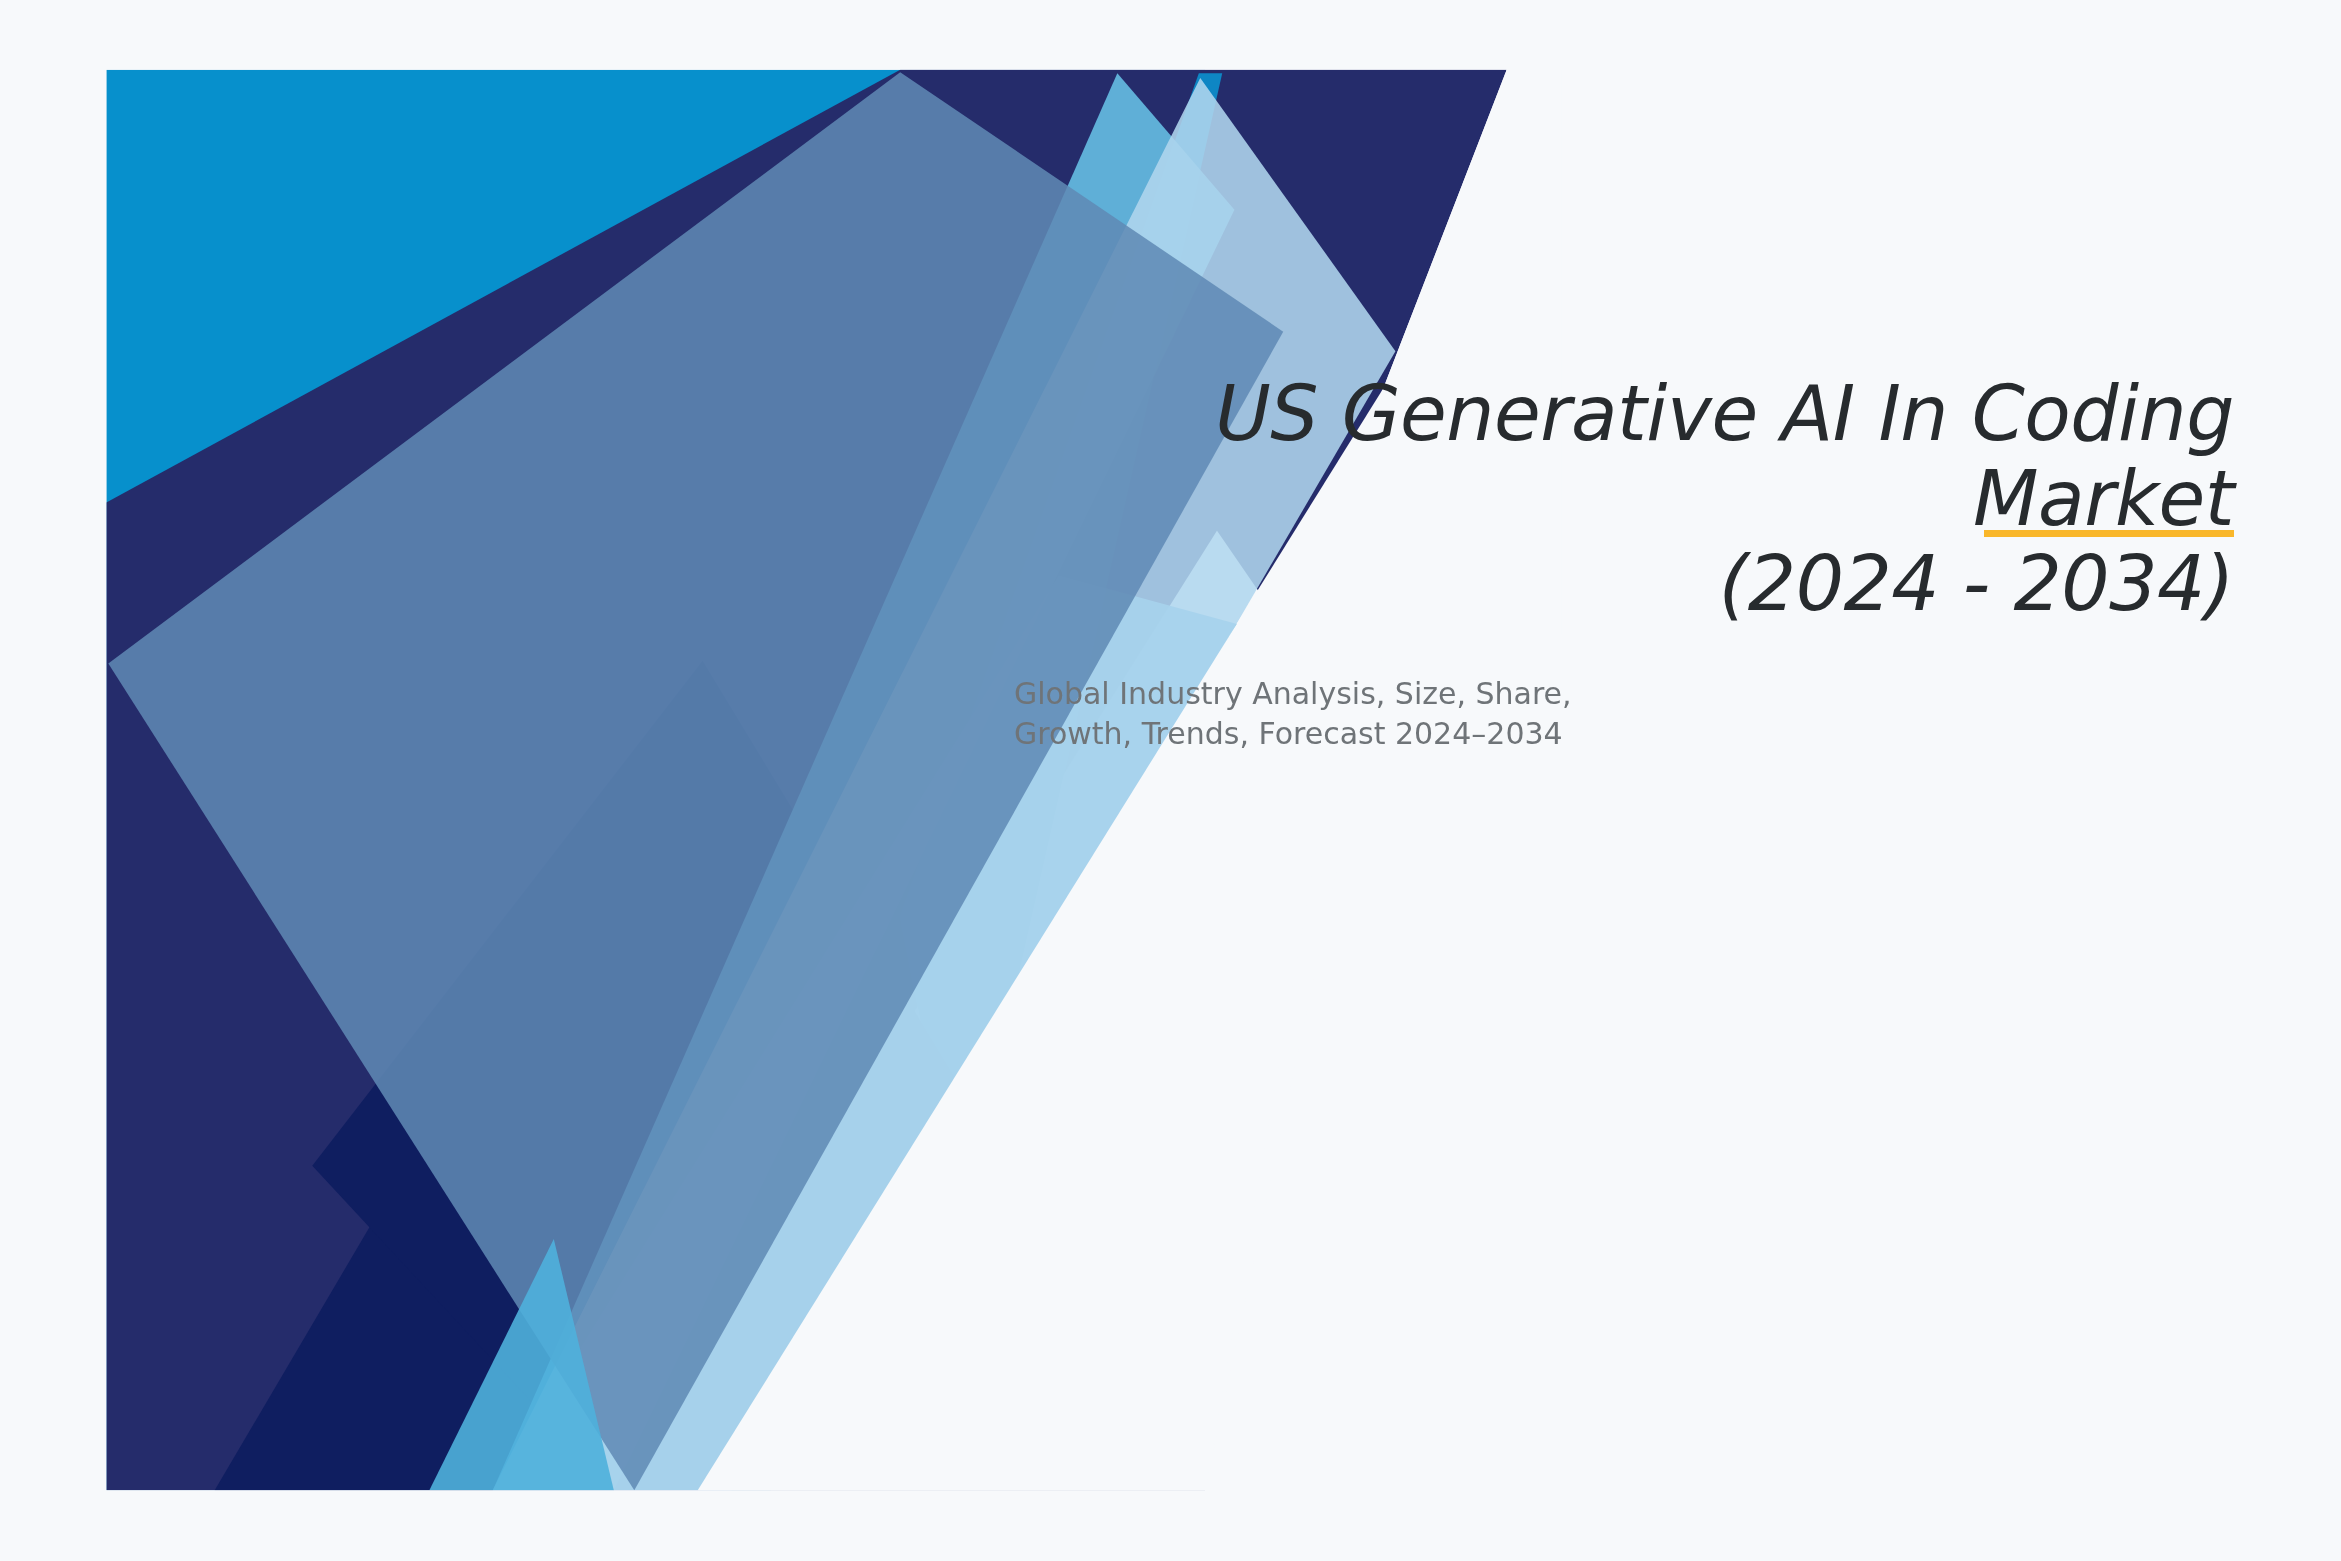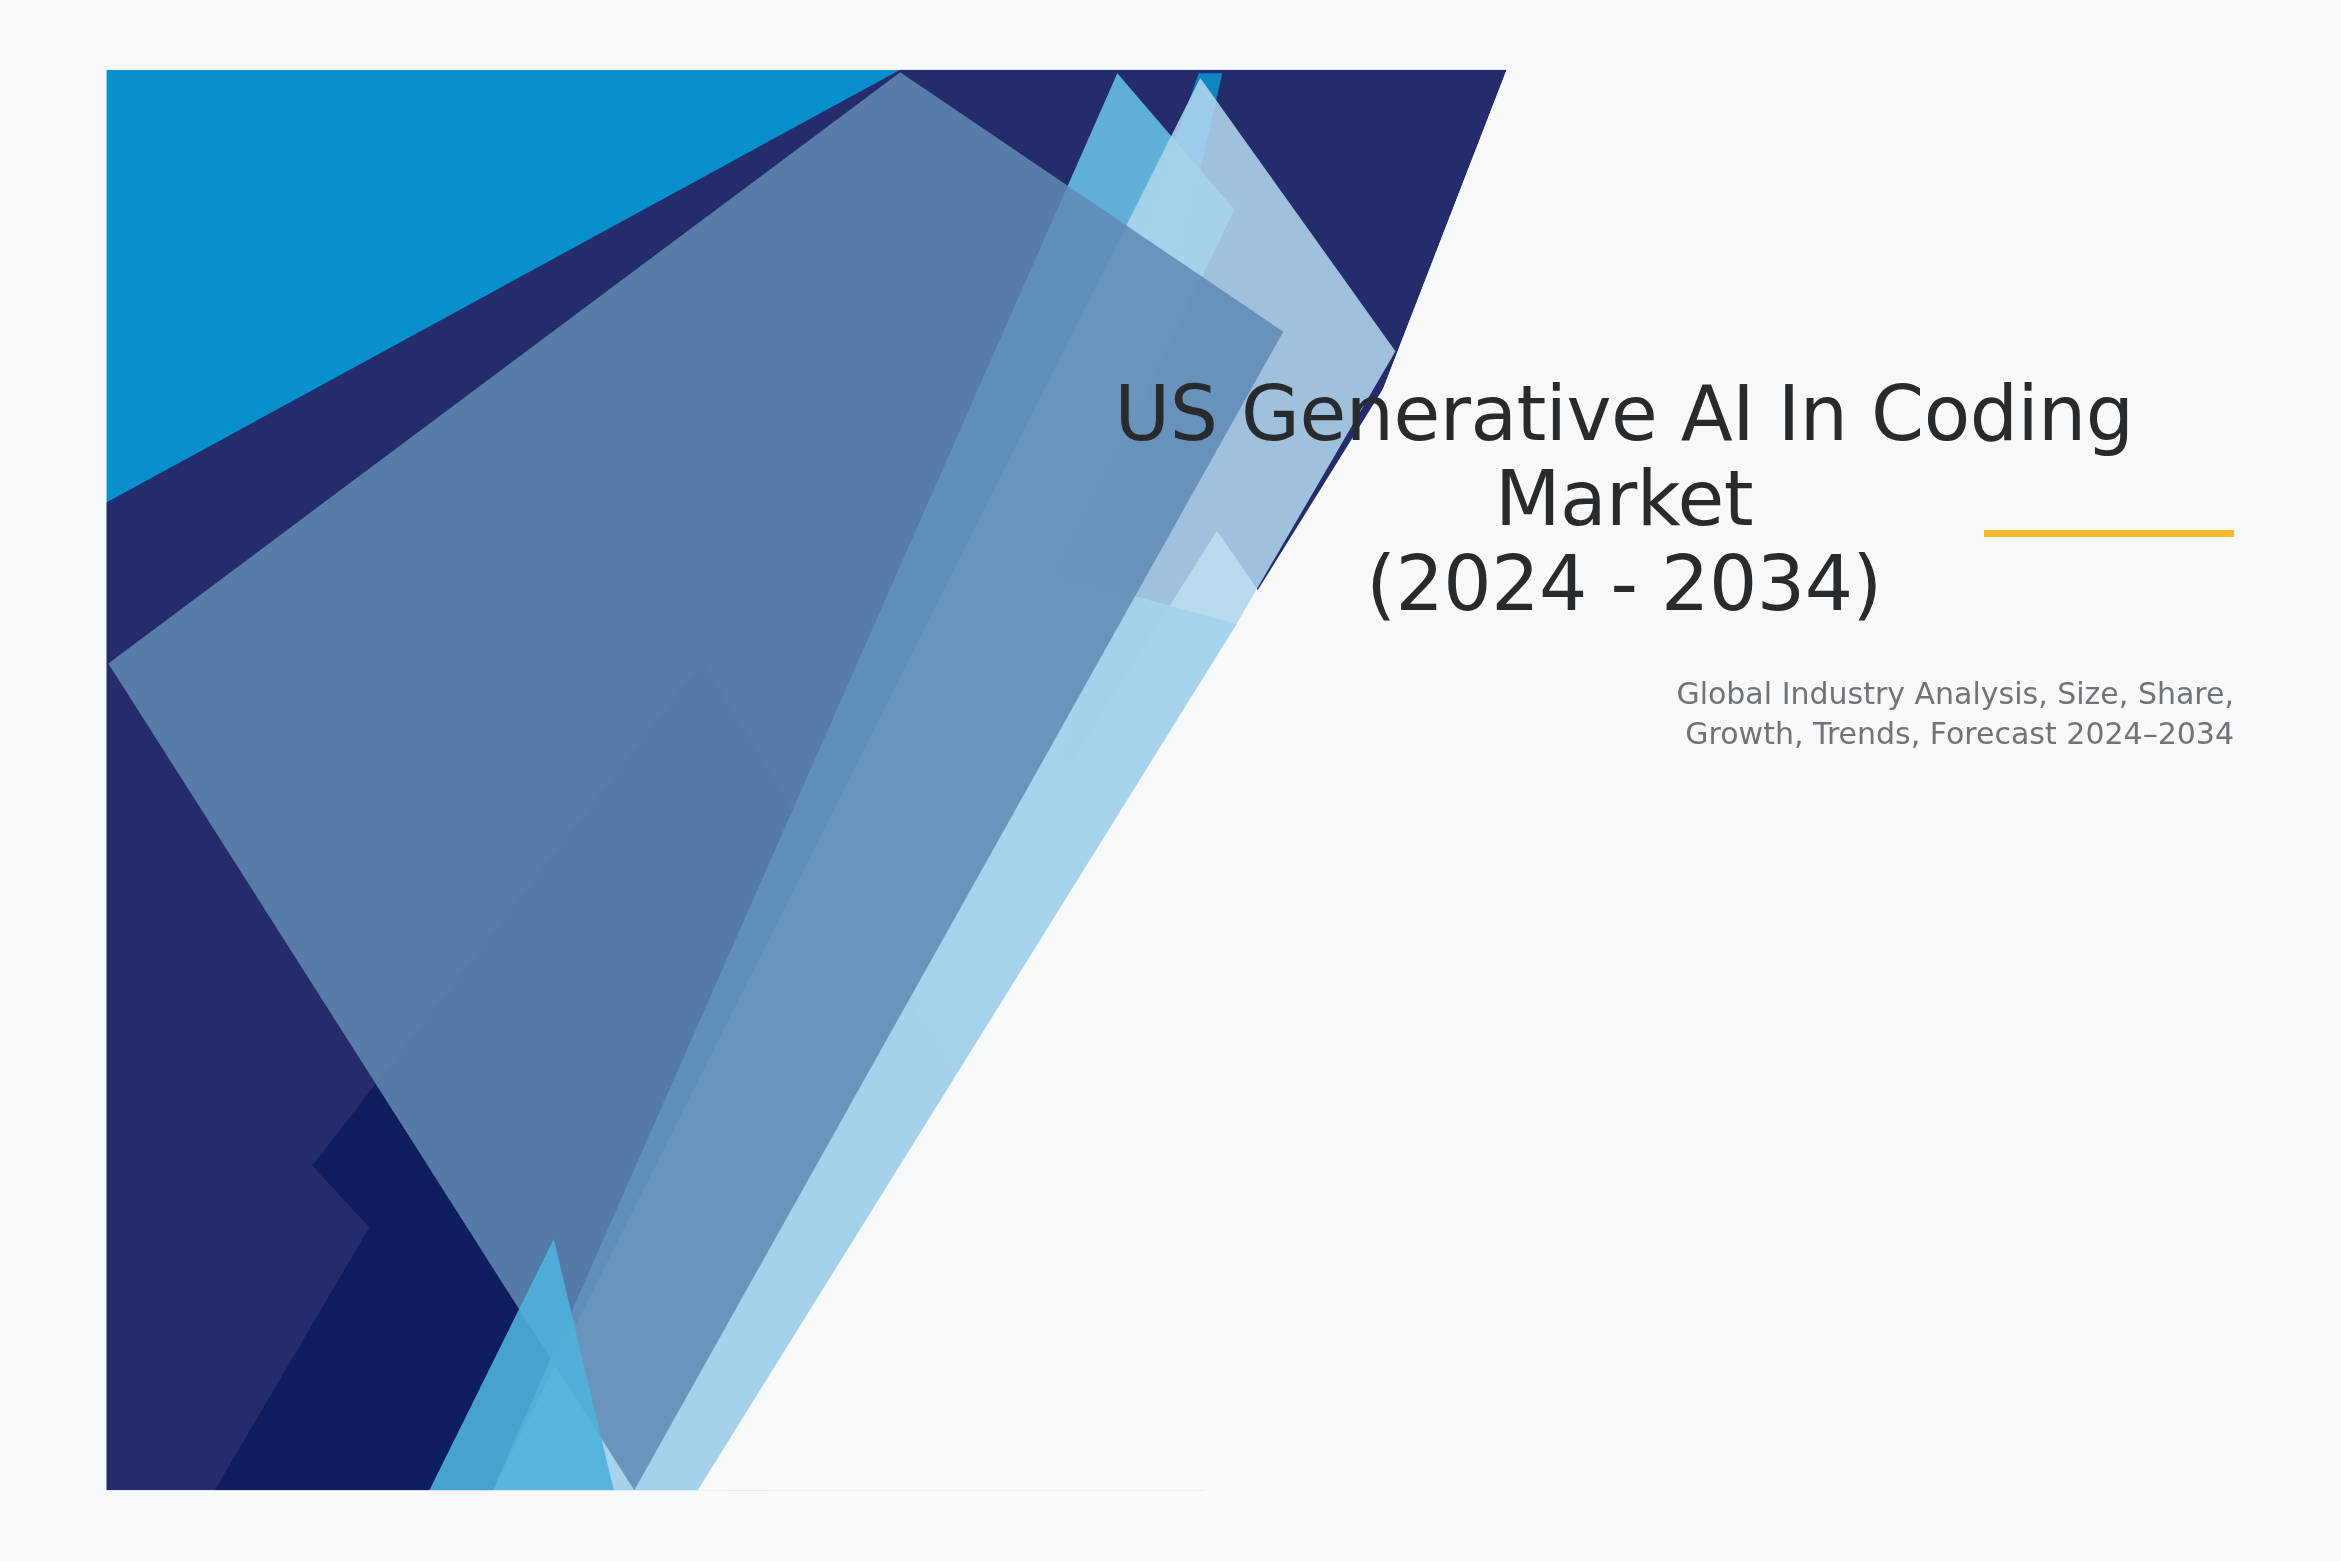--- a/index.html
+++ b/index.html
@@ -36,43 +36,44 @@
     z-index: 5;
   }
   #title {
     margin: 0;
     font-family: "DejaVu Sans", sans-serif;
     font-weight: 400;
     font-size: 76px;
     line-height: 1.12;
     letter-spacing: -0.5px;
     color: #272b2e;
-    text-align: center;
+    text-align: right;
     position: relative;
     z-index: 3;
     white-space: pre-line;
+    font-style: italic;
   }
   #accent-underline {
     position: absolute;
     right: 0px;
     top: 159px;
     width: 250px;
     height: 6.8px;
     background: #f9b72a;
     z-index: 2;
   }
   #subtitle {
     margin: 0;
     padding-top: 48px;
     font-family: "DejaVu Sans", sans-serif;
     font-weight: 400;
     font-size: 30px;
     line-height: 1.33;
     color: #6f7478;
-    text-align: right;
+    text-align: left;
     white-space: pre-line;
   }
 </style>
 </head>
 <body>
 
 <div id="cover">
 
   <svg id="artwork" viewBox="0 0 4800 3200" preserveAspectRatio="none" xmlns="http://www.w3.org/2000/svg">
 

